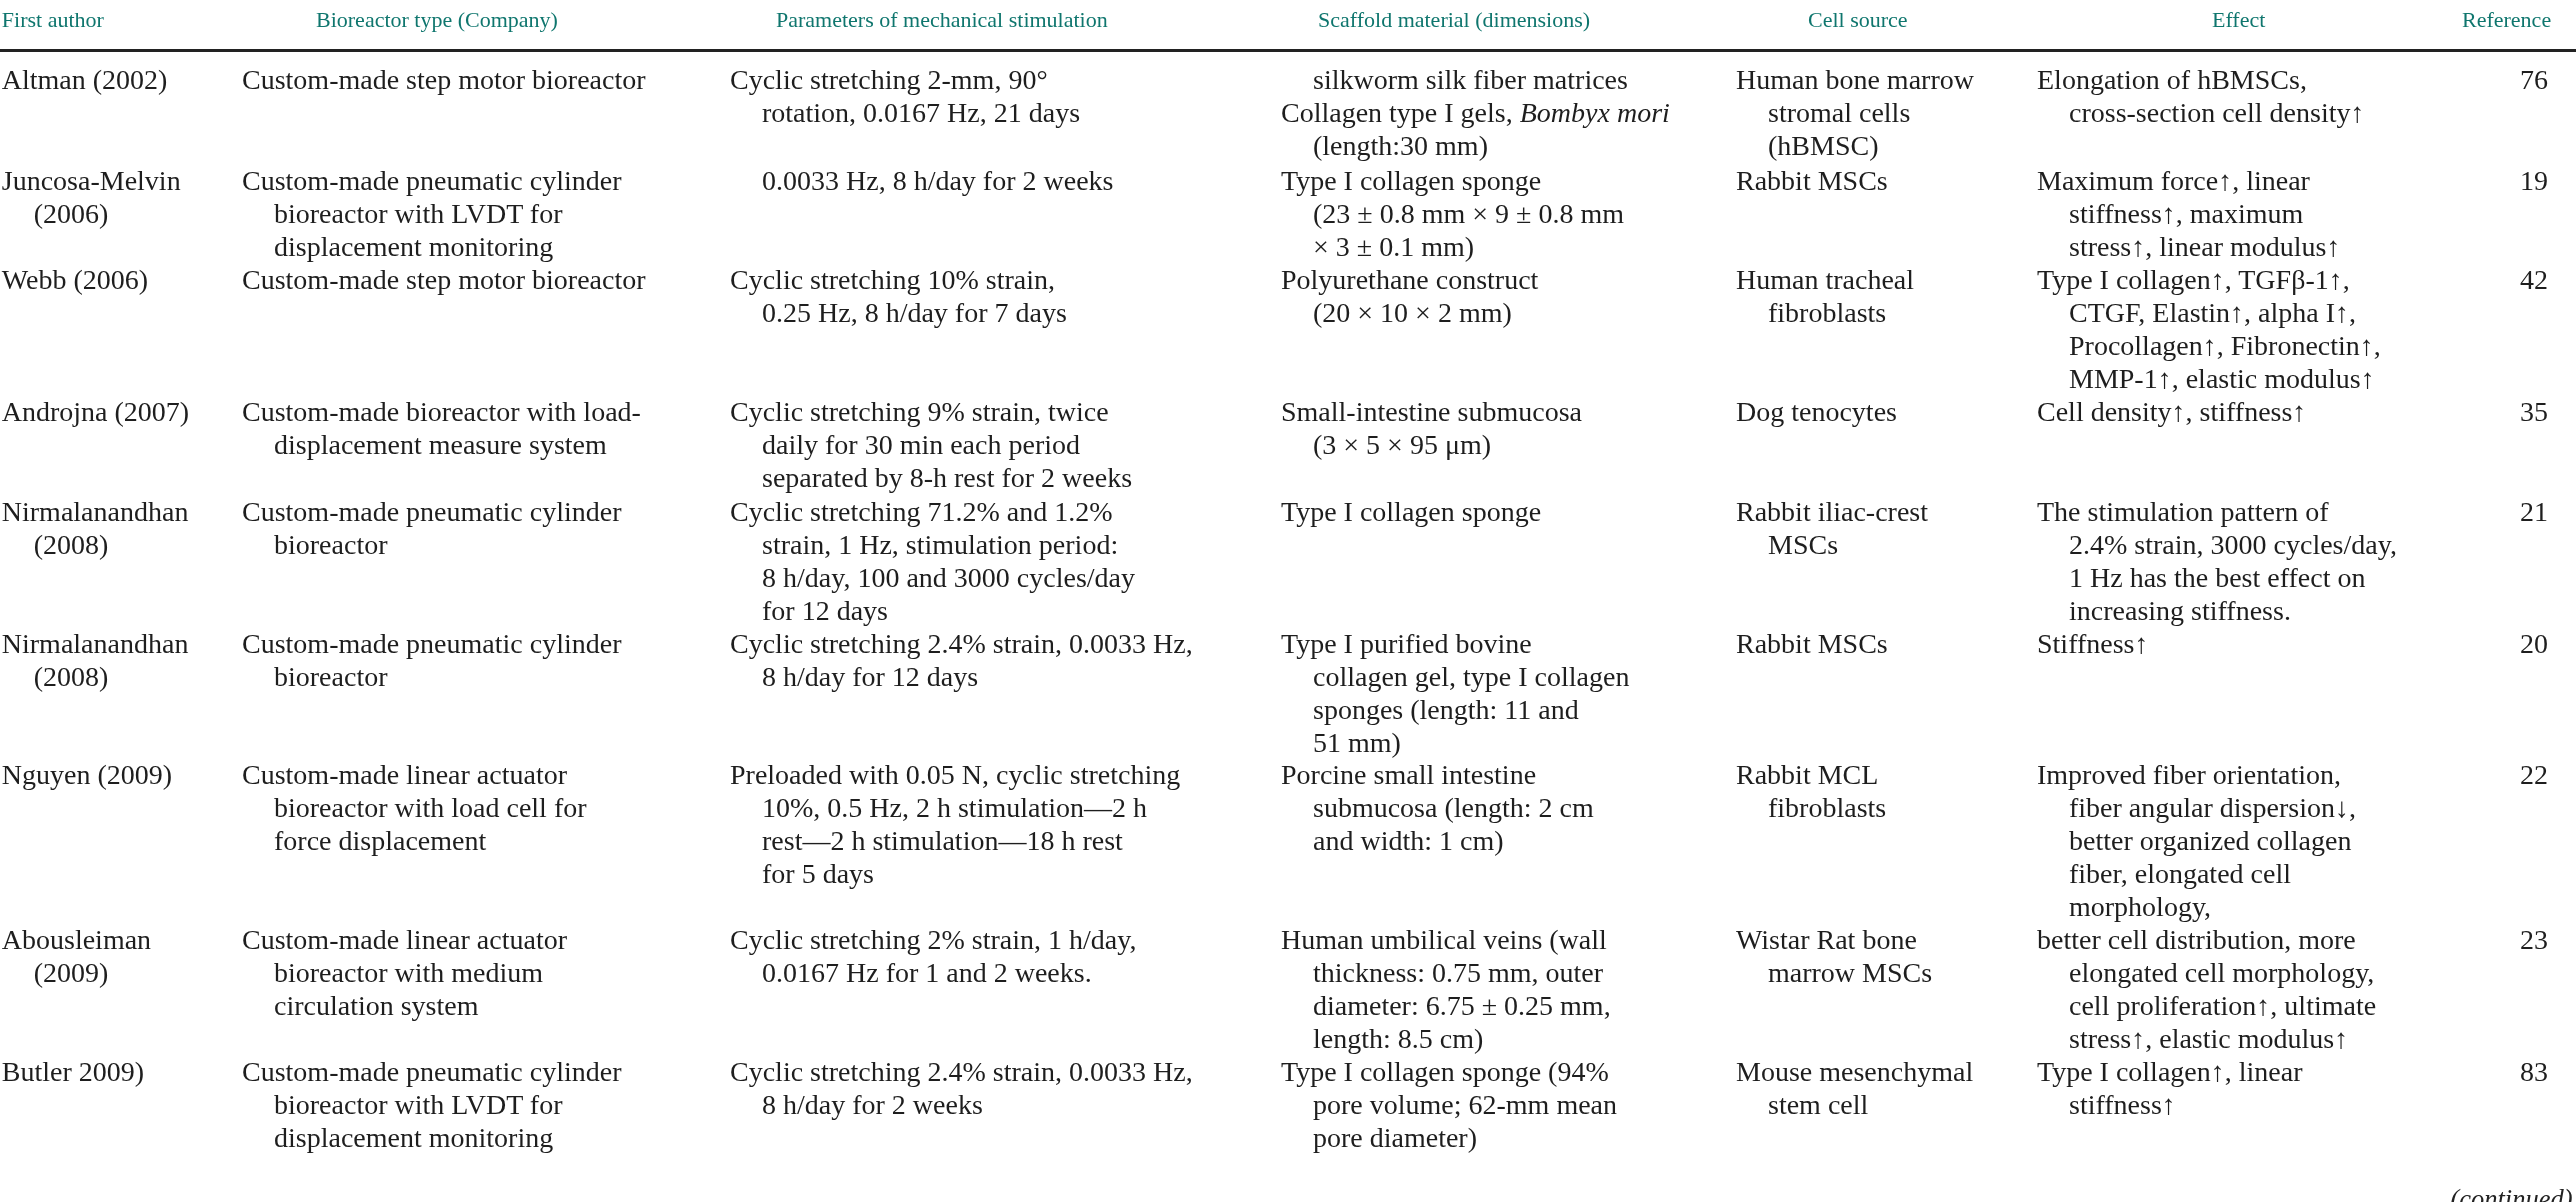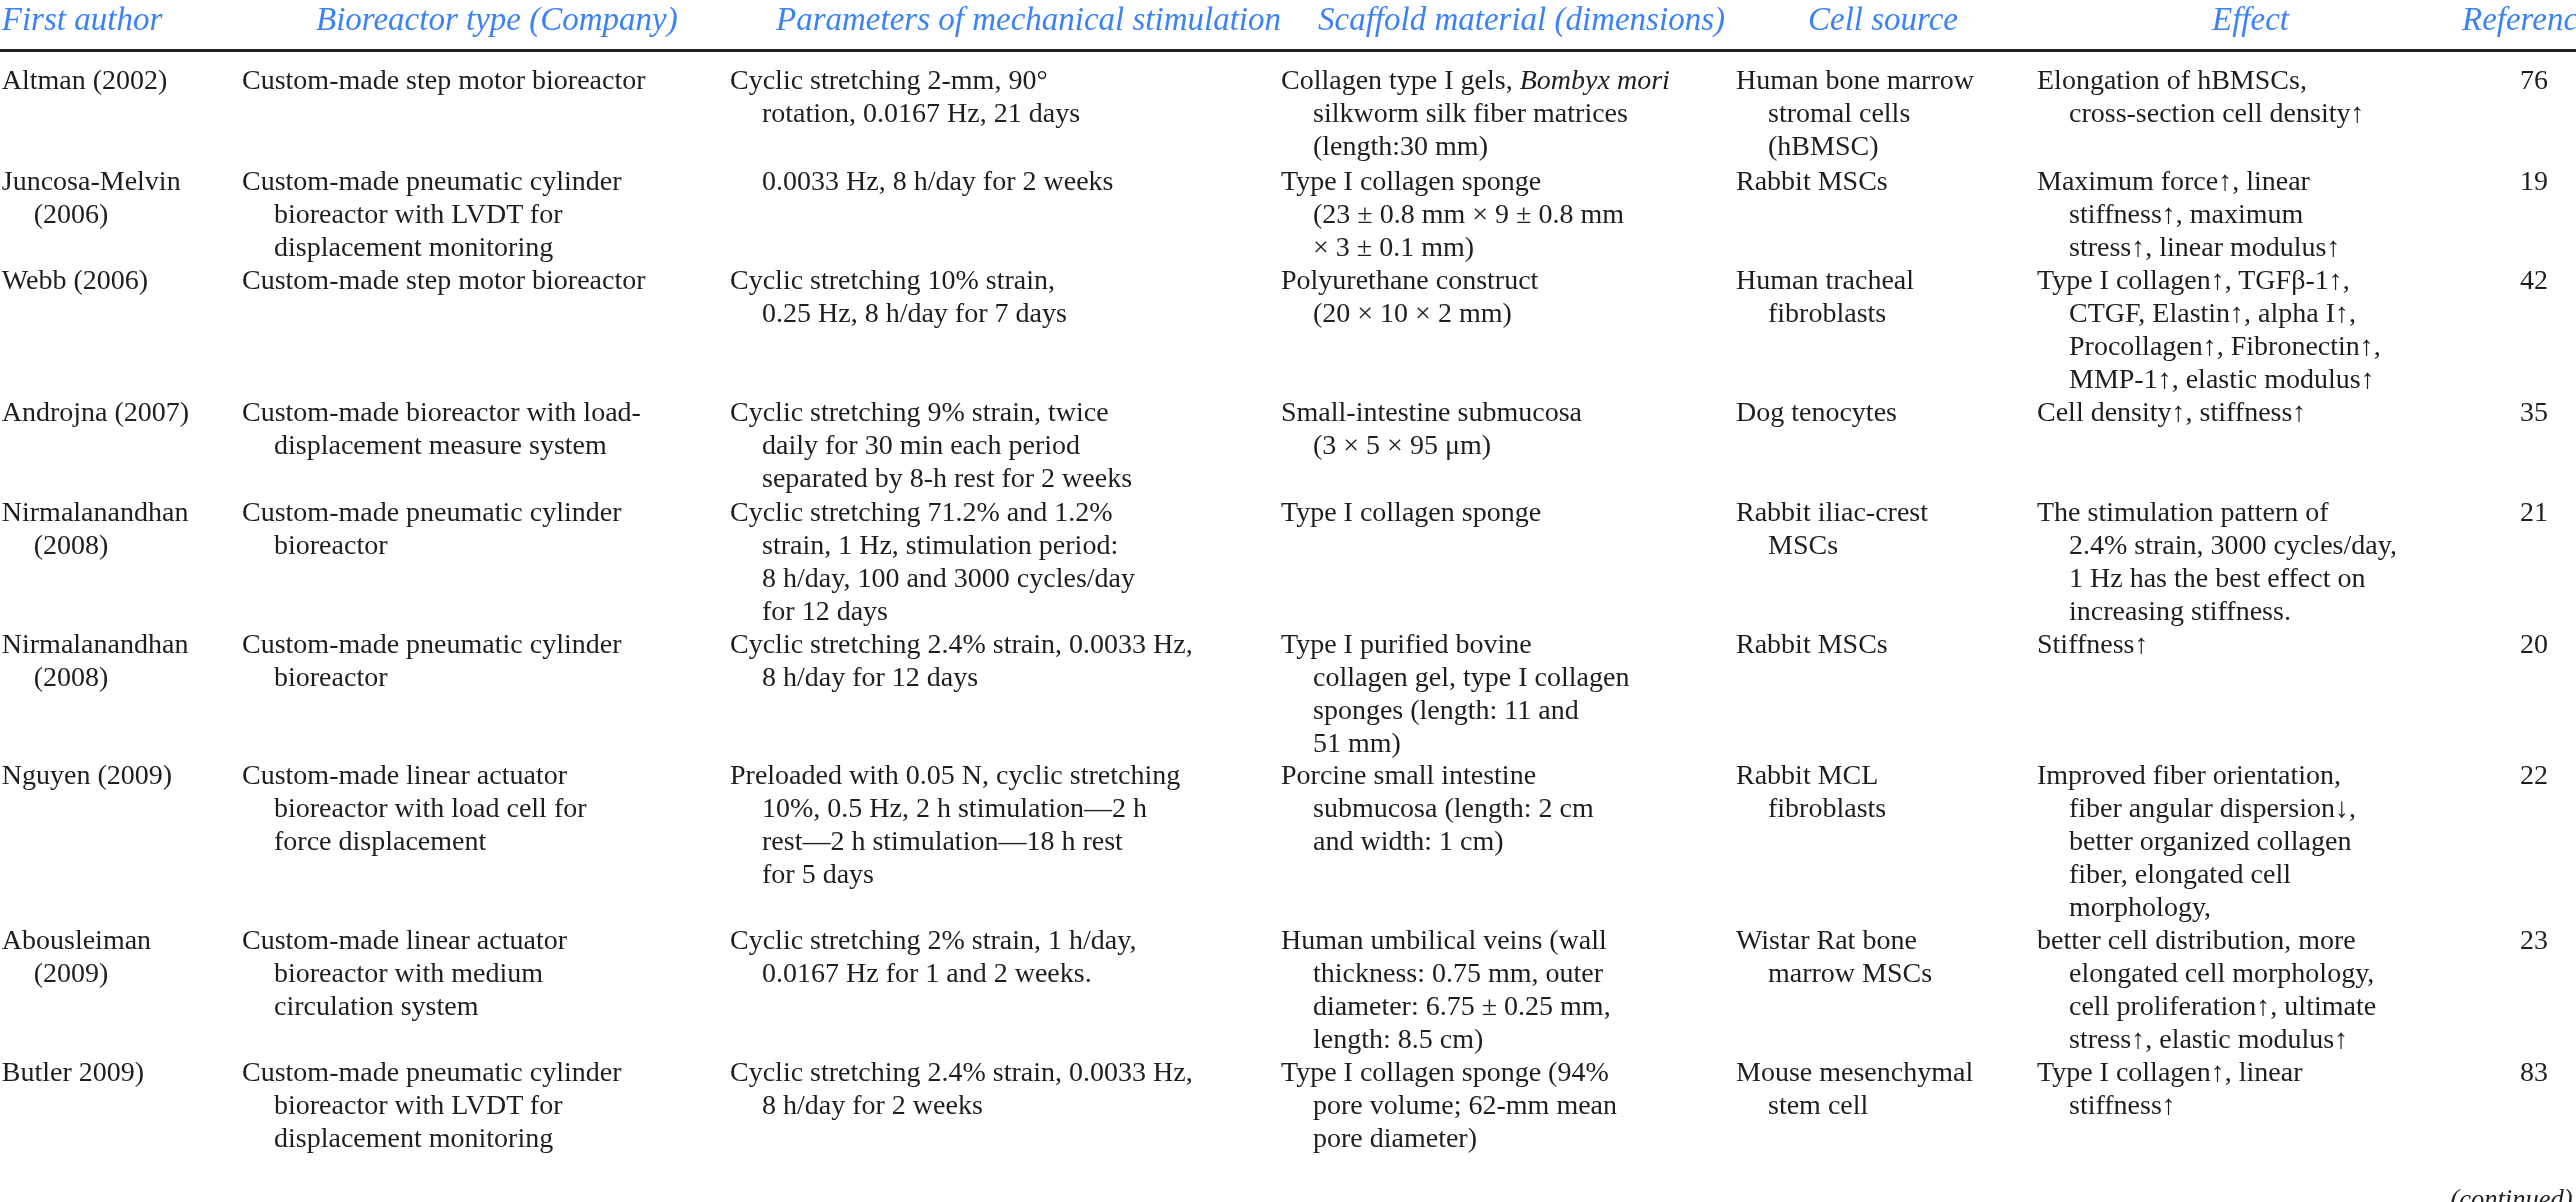--- a/index.html
+++ b/index.html
@@ -1,19 +1,19 @@
 <!DOCTYPE html>
 <html style="font-size:14px"><head>
 <meta charset="utf-8">
 <style>
   html, body { margin:0; padding:0; background:#ffffff; }
   body { width:2576px; height:1202px; overflow:hidden; position:relative;
          font-family:"DejaVu Serif","Liberation Serif",serif; color:#1a1a1a; }
-  .hdr { position:absolute; top:1.8px; font-style:italic; font-size:33px; line-height:35px;
-         font-family:"Liberation Serif","DejaVu Serif",serif; color:#3b82f6; white-space:nowrap; }
+  .hdr { position:absolute; top:1.8px; font-size:22px; line-height:35px;
+         font-family:"Liberation Serif","DejaVu Serif",serif; color:#0f766e; white-space:nowrap; }
   .rule { position:absolute; left:0; top:49px; width:2576px; height:2.6px; background:#222; }
   .cell { position:absolute; font-family:"Liberation Serif","DejaVu Serif",serif;
           font-size:28px; line-height:33px; color:#1e1e1e; }
   .cell .ln { display:block; white-space:nowrap; }
   .cell .ln.cont { padding-left:32px; }
   .ref { text-align:right; width:79px; }
   .it { font-style:italic; }
   .continued { position:absolute; right:3.5px; top:1184px; font-style:italic; font-size:26.5px;
                font-family:"Liberation Serif","DejaVu Serif",serif; color:#222; }
 </style>
@@ -34,22 +34,22 @@
         <span class="ln">Altman (2002)</span>
       </div>
       <div class="cell" style="left: 242px; top: 63px;">
         <span class="ln">Custom-made step motor bioreactor</span>
       </div>
       <div class="cell" style="left: 730px; top: 63px;">
         <span class="ln">Cyclic stretching 2-mm, 90°</span>
         <span class="ln cont">rotation, 0.0167 Hz, 21 days</span>
       </div>
       <div class="cell" style="left: 1281px; top: 63px;">
+        <span class="ln cont">silkworm silk fiber matrices</span>
         <span class="ln"><span>Collagen type I gels, </span><span class="it">Bombyx mori</span></span>
-        <span class="ln cont">silkworm silk fiber matrices</span>
         <span class="ln cont">(length:30 mm)</span>
       </div>
       <div class="cell" style="left: 1736px; top: 63px;">
         <span class="ln">Human bone marrow</span>
         <span class="ln cont">stromal cells</span>
         <span class="ln cont">(hBMSC)</span>
       </div>
       <div class="cell" style="left: 2037px; top: 63px;">
         <span class="ln">Elongation of hBMSCs,</span>
         <span class="ln cont">cross-section cell density↑</span>

